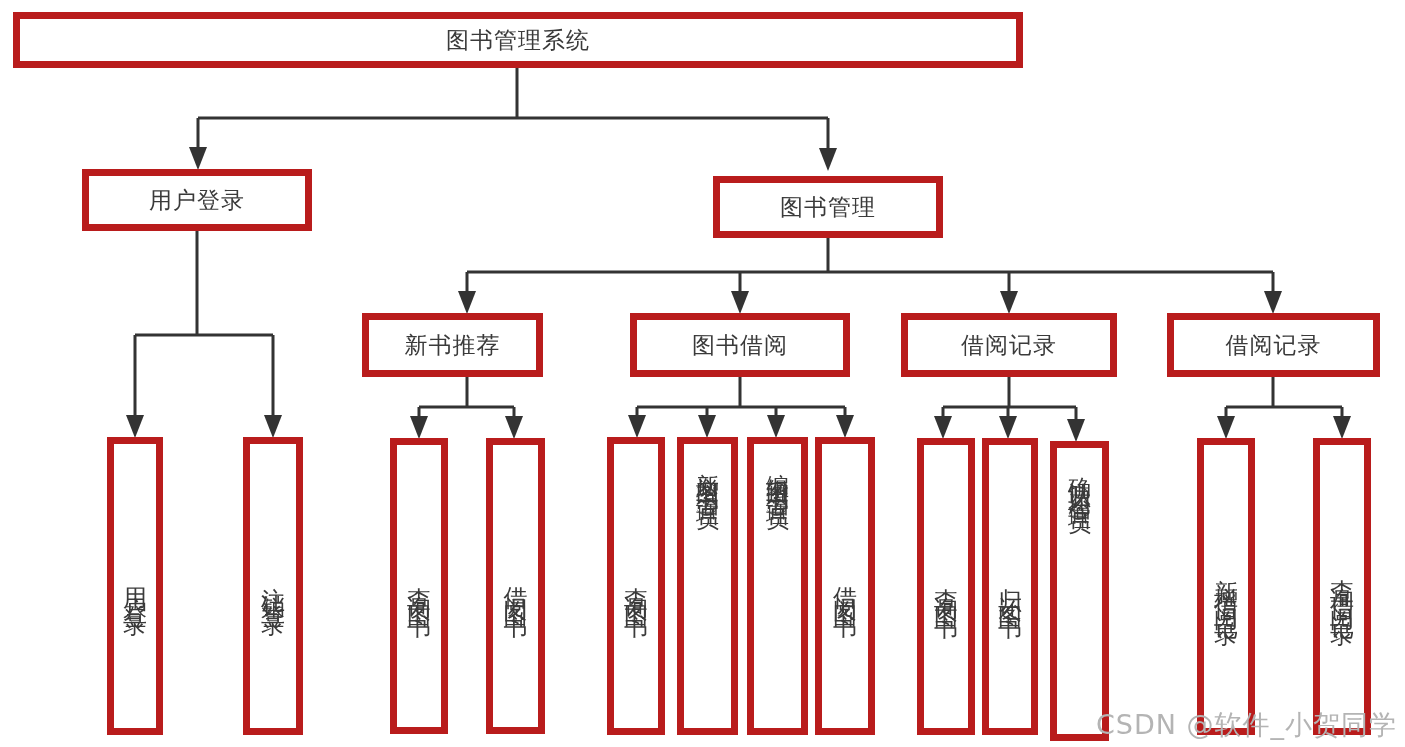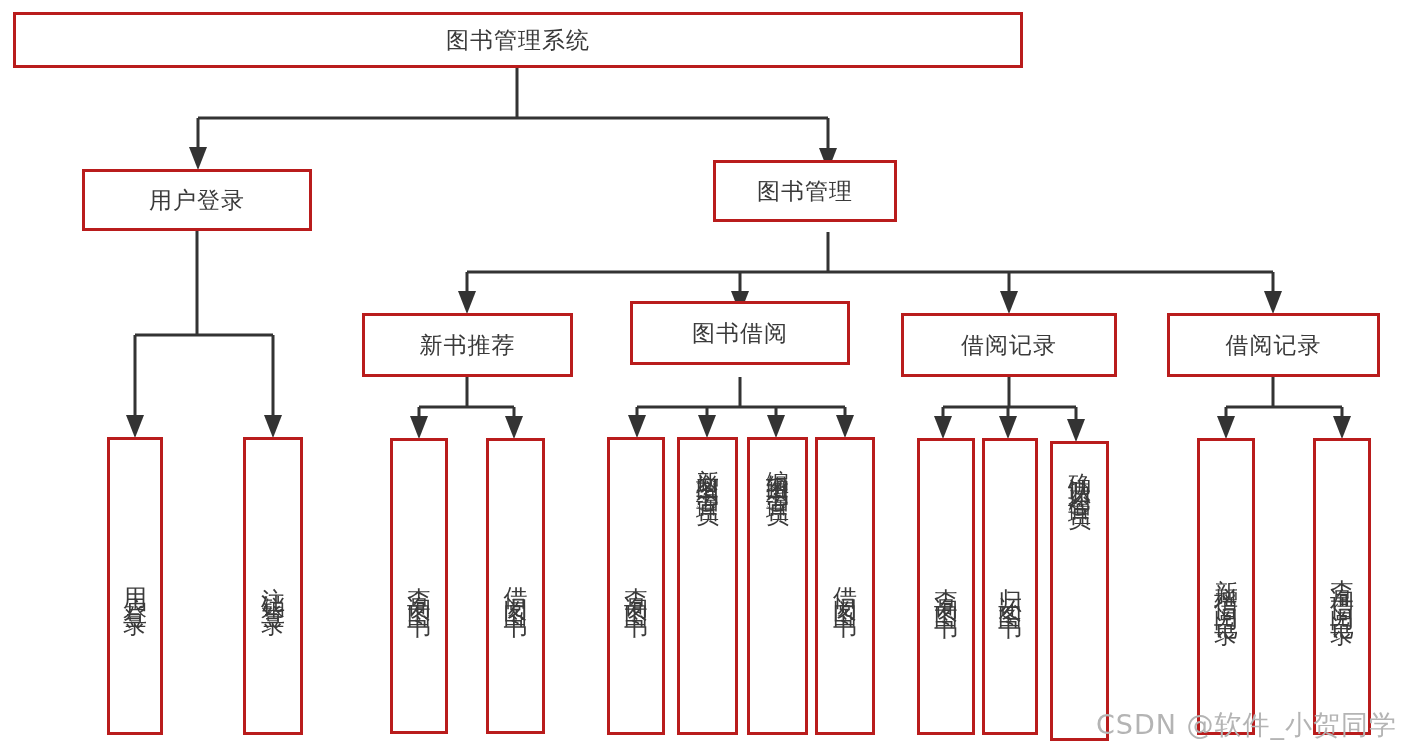--- a/index.html
+++ b/index.html
@@ -10,21 +10,21 @@
     font-family:"DejaVu Sans","Liberation Sans",sans-serif;
     overflow:hidden;
   }
   svg.lines{position:absolute;left:0;top:0;pointer-events:none;}
   svg.lines path{stroke:#333333;stroke-width:3;fill:none;}
   svg.lines polygon{fill:#333333;stroke:none;}
   .box{
     position:absolute;
     box-sizing:border-box;
     background:#ffffff;
-    border:3px solid #b91c1c;
+    border:7px solid #b91c1c;
     display:flex;
     align-items:center;
     justify-content:center;
     color:#3a3a3a;
   }
   .hbox span{
     font-size:23px;
     letter-spacing:1px;
     white-space:nowrap;
   }
@@ -86,28 +86,28 @@
     <polygon points="1333,416 1351,416 1342,439"></polygon>
   </svg>
 
   <div class="box hbox" style="left:13px;top:12px;width:1010px;height:56px;">
     <span>图书管理系统</span>
   </div>
 
   <div class="box hbox" style="left:82px;top:169px;width:230px;height:62px;">
     <span>用户登录</span>
   </div>
-  <div class="box hbox" style="left:713px;top:160px;width:184px;height:62px;font-family:Liberation Serif, serif;">
+  <div class="box hbox" style="left:713px;top:176px;width:230px;height:62px;font-family:Liberation Serif, serif;">
     <span>图书管理</span>
   </div>
 
-  <div class="box hbox" style="left:362px;top:313px;width:211px;height:64px;">
+  <div class="box hbox" style="left:362px;top:313px;width:181px;height:64px;">
     <span>新书推荐</span>
   </div>
-  <div class="box hbox" style="left:630px;top:301px;width:220px;height:64px;text-align:right;">
+  <div class="box hbox" style="left:630px;top:313px;width:220px;height:64px;text-align:right;">
     <span>图书借阅</span>
   </div>
   <div class="box hbox" style="left:901px;top:313px;width:216px;height:64px;">
     <span>借阅记录</span>
   </div>
   <div class="box hbox" style="left:1167px;top:313px;width:213px;height:64px;">
     <span>借阅记录</span>
   </div>
 
   <div class="box vbox" style="left:107px;top:437px;width:56px;height:298px;">

